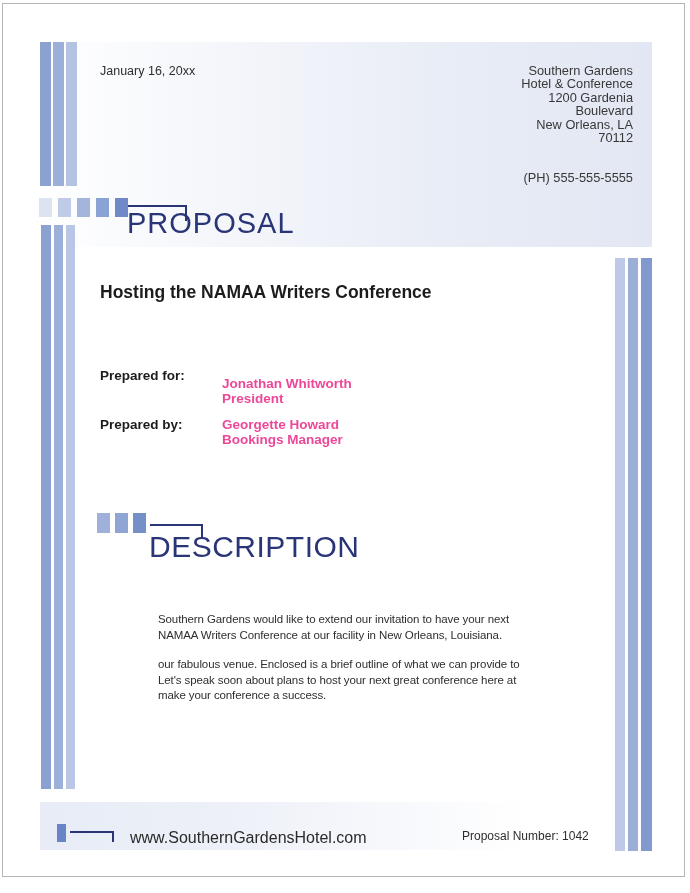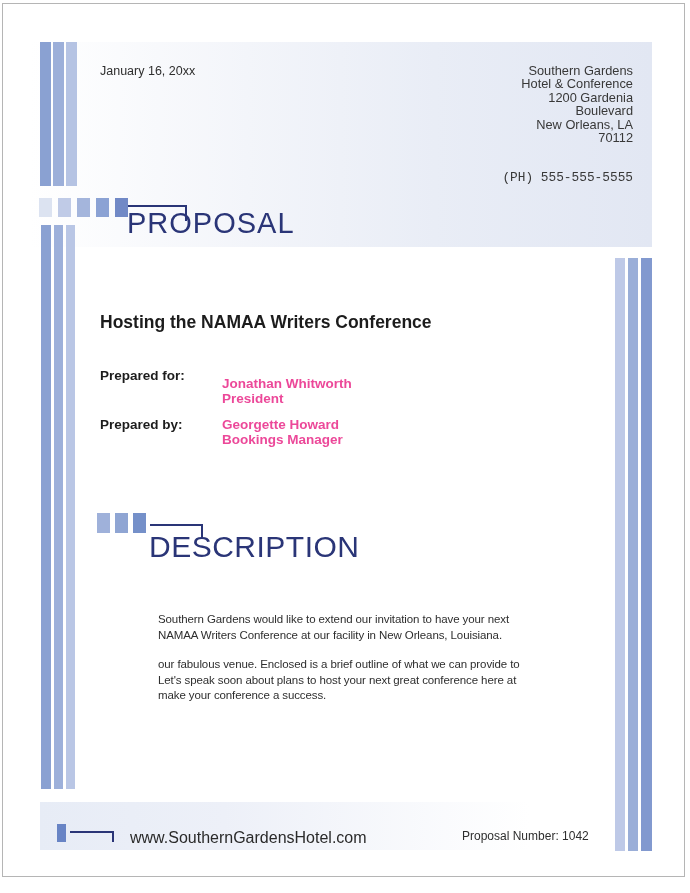--- a/index.html
+++ b/index.html
@@ -20,28 +20,28 @@
   .left-bars{left:41px;top:225px;height:564px;}
   .right-bars{left:615px;top:258px;height:593px;}
   .bars{display:flex;gap:2px;}
   .bars2{display:flex;gap:3px;}
   .bar{height:100%;}
   .date{left:100px;top:64px;font-size:12.5px;color:#2e2e2e;}
   .address{
     right:57px;top:64px;width:200px;text-align:right;
     font-size:12.8px;line-height:13.4px;color:#383838;
   }
-  .phone{right:57px;top:170px;width:200px;text-align:right;font-size:12.8px;color:#383838;font-family:Liberation Mono, monospace;}
+  .phone{right:57px;top:170px;width:200px;text-align:right;font-size:12.8px;color:#383838;}
   .sq-row{display:flex;}
   .sq{display:inline-block;}
   .bracket{border-top:2px solid #2a3577;border-right:2px solid #2a3577;}
   .big-title{
     color:#2a3577;letter-spacing:1px;line-height:1;white-space:nowrap;
   }
-  .subject{left:100px;top:312px;font-size:17.5px;font-weight:bold;color:#1c1c1c;white-space:nowrap;}
+  .subject{left:100px;top:282px;font-size:17.5px;font-weight:bold;color:#1c1c1c;white-space:nowrap;}
   .prep-label{left:100px;font-size:13.5px;font-weight:bold;color:#1c1c1c;line-height:15.5px;}
   .prep-value{left:222px;font-size:13.5px;font-weight:bold;color:#ec4899;line-height:15.5px;}
   .body-text{font-size:11.5px;line-height:15.5px;color:#2e2e2e;letter-spacing:-0.1px;}
   .body-text div{white-space:nowrap;}
   .footer-band{
     left:40px;top:802px;width:612px;height:48px;
     background:linear-gradient(to right,#e7ecf6 0%,#edf0f8 30%,rgba(255,255,255,0) 80%);
   }
   .website{left:130px;top:829px;font-size:16px;color:#2a2a2a;}
   .proposal-number{left:462px;top:829px;font-size:12px;color:#2e2e2e;}

